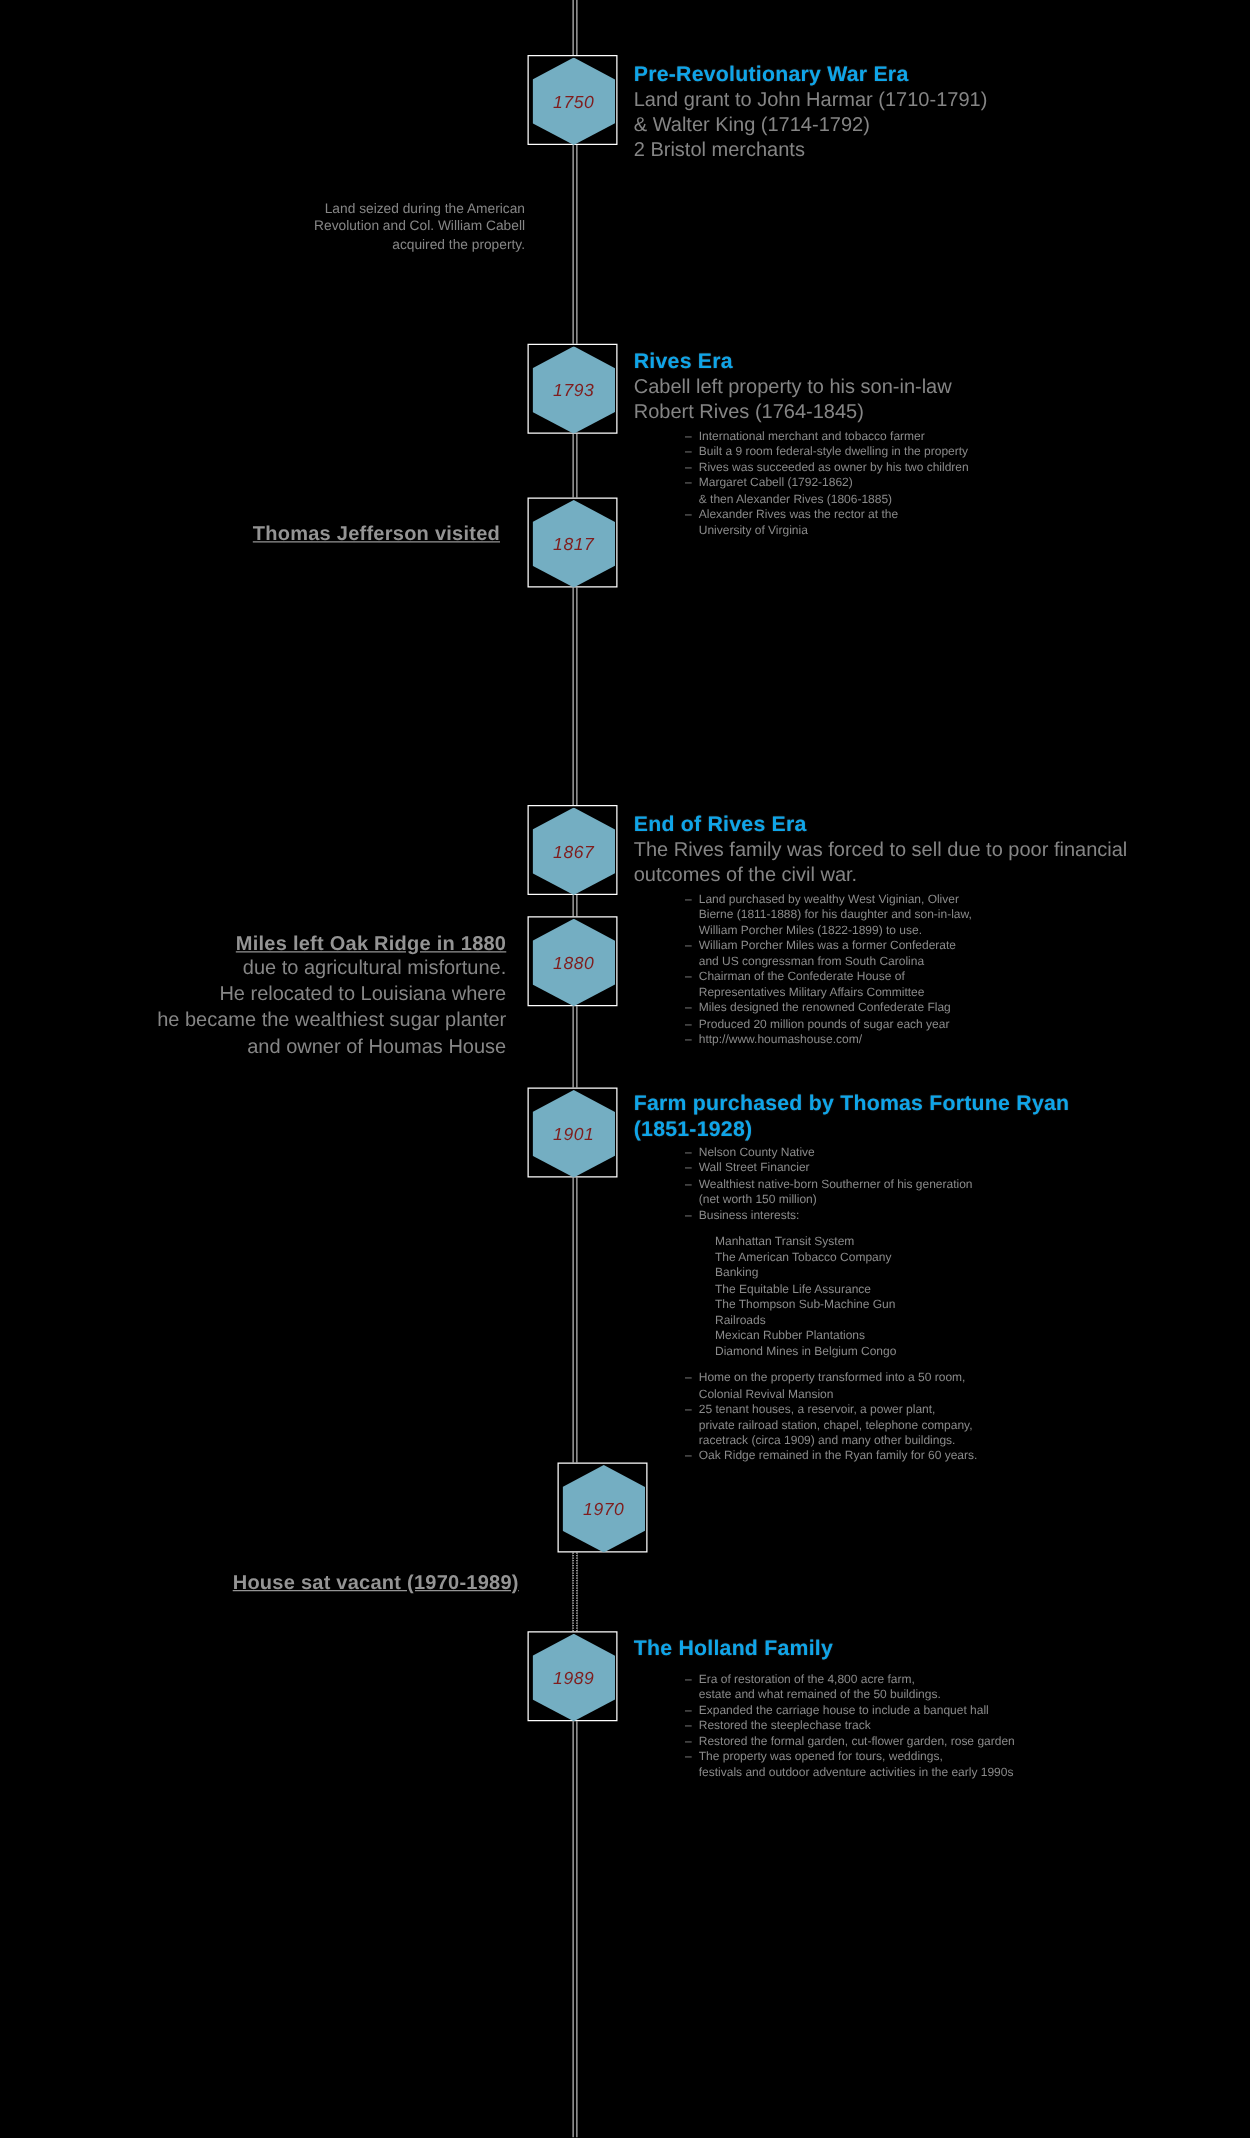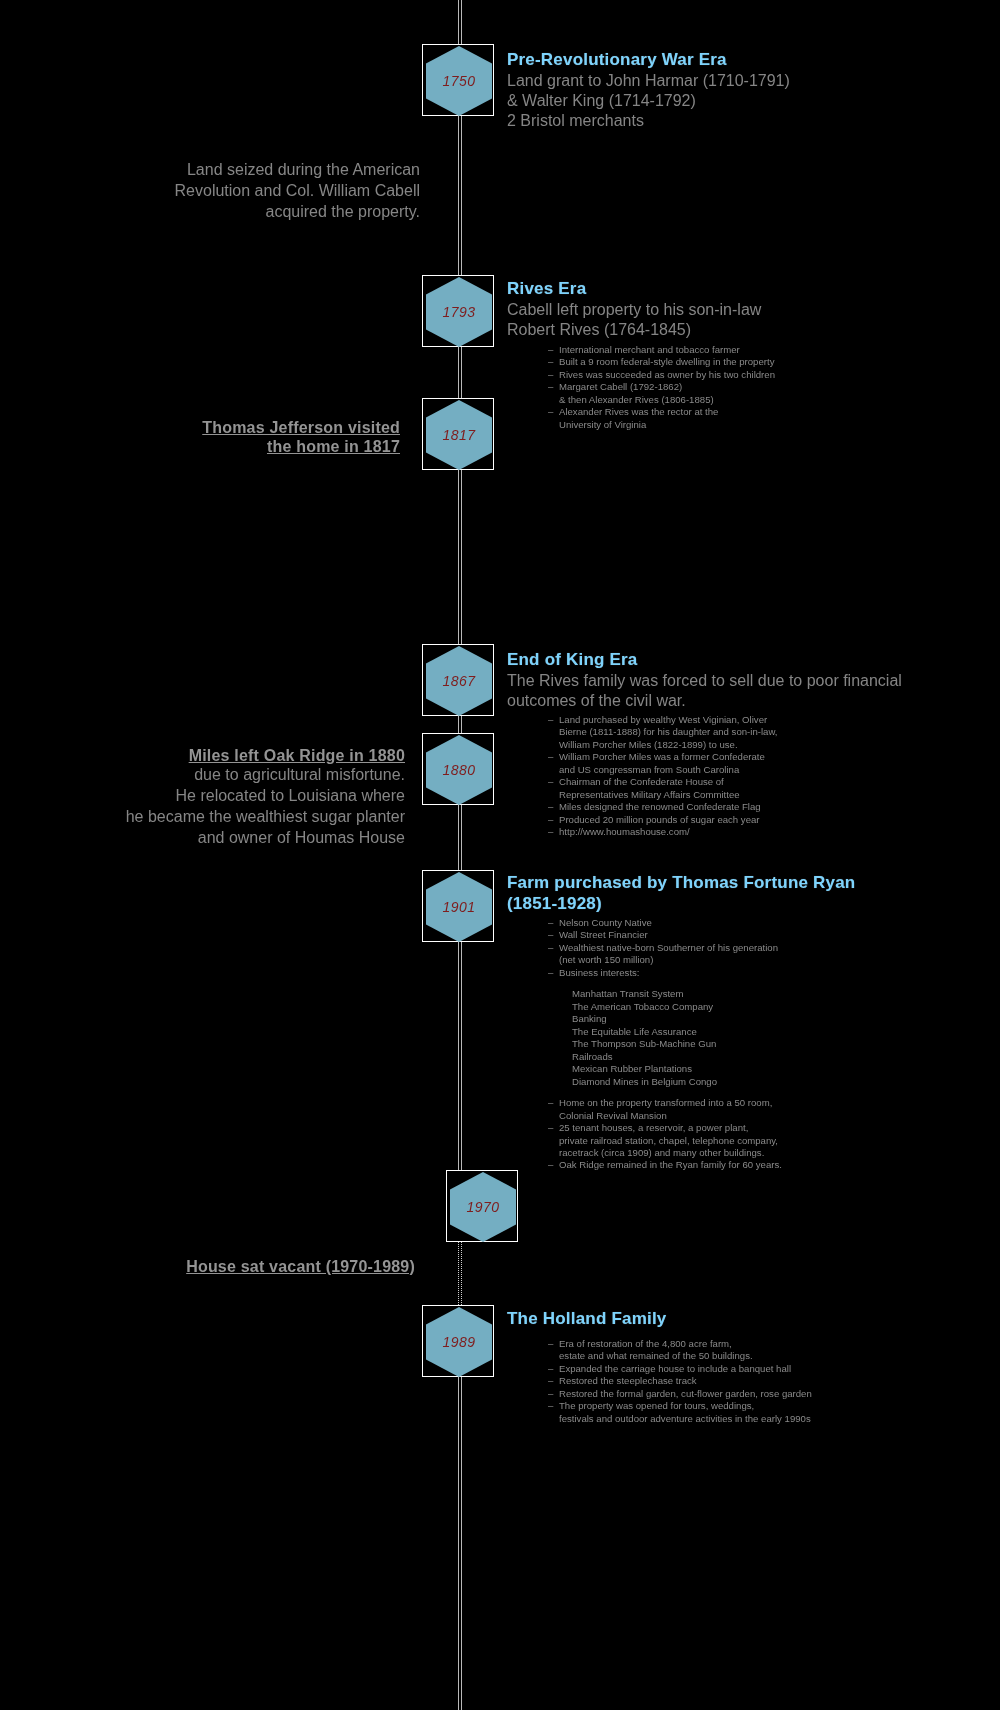--- a/index.html
+++ b/index.html
@@ -73,21 +73,21 @@
   
   .entry {
     position: absolute;
     left: 507px;
     width: 470px;
     z-index: 4;
   }
   .entry .headline {
     font-size: 17px;
     font-weight: bold;
-    color: #7dd3fc;
+    color: #0ea5e9;
     line-height: 1.18;
     letter-spacing: .2px;
     margin: 0 0 1px 0;
     text-shadow: 0 0 1px #4a4a4a;
   }
   .entry .sub {
     font-size: 16px;
     color: #858585;
     line-height: 1.26;
     margin: 0;
@@ -141,21 +141,21 @@
     letter-spacing: .2px;
     white-space: nowrap;
     text-decoration: underline;
   }
   .note .note-line {
     font-size: 16px;
     color: #868686;
     line-height: 1.3;
     white-space: nowrap;
   }
-  .note.small .note-line { font-size: 16px; }
+  .note.small .note-line { font-size: 11px; }
 </style>
 </head>
 <body>
 
 <div class="spine"></div>
 <div class="spine-dashed" style="top:1242px;height:63px;"></div>
 
 <div class="node" style="top:44px;left:422px;">
   <div class="hex">
     <span class="year">1750</span>
@@ -225,25 +225,24 @@
     <div class="b">Built a 9 room federal-style dwelling in the property</div>
     <div class="b">Rives was succeeded as owner by his two children</div>
     <div class="b">Margaret Cabell (1792-1862)</div>
     <div class="cont">&amp; then Alexander Rives (1806-1885)</div>
     <div class="b">Alexander Rives was the rector at the</div>
     <div class="cont">University of Virginia</div>
   </div>
 
 <div class="note" style="top:418px;left:0px;width:400px;">
   <div class="note-title">Thomas Jefferson visited</div>
-  <div class="note-title">the home in 1817</div>
 </div>
 
 <div class="entry" style="top:650px;">
-  <div class="headline">End of King Era</div>
+  <div class="headline">End of Rives Era</div>
   <div class="sub">
     <div>The Rives family was forced to sell due to poor financial</div>
     <div>outcomes of the civil war.</div>
   </div>
 </div>
 
 <div class="bullets" style="top:714px;" id="bl-1">
     <div class="b">Land purchased by wealthy West Viginian, Oliver</div>
     <div class="cont">Bierne (1811-1888) for his daughter and son-in-law,</div>
     <div class="cont">William Porcher Miles (1822-1899) to use.</div>

